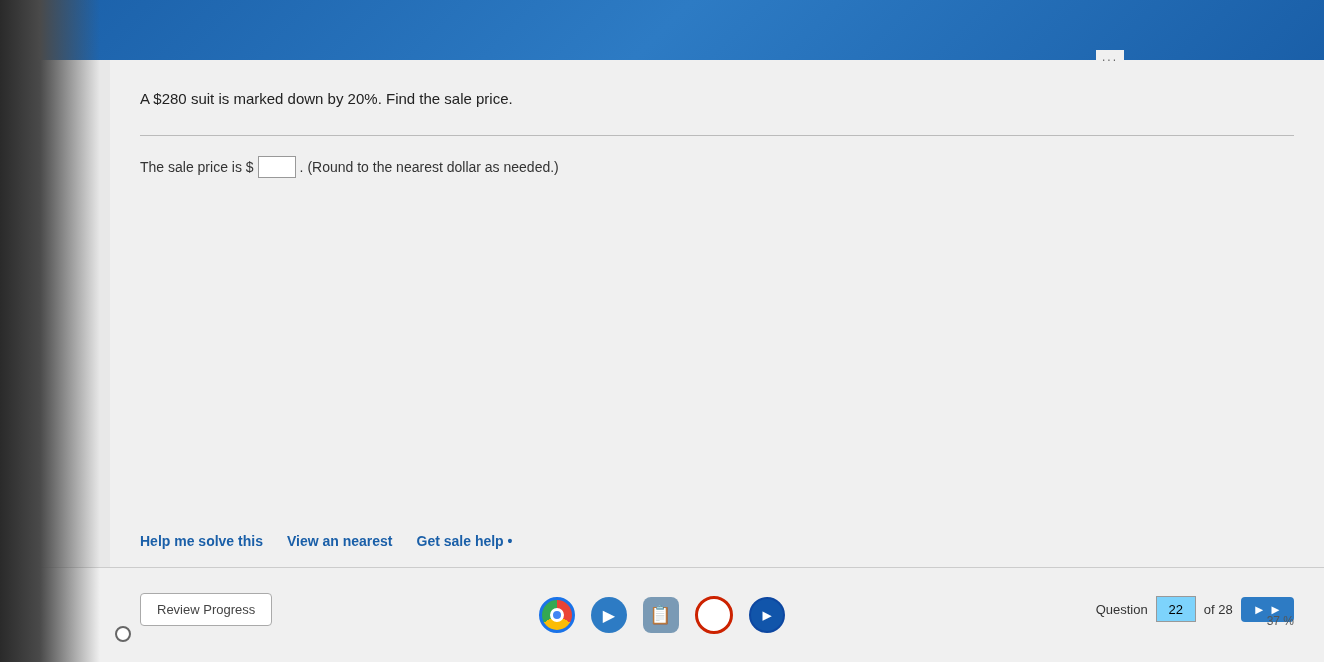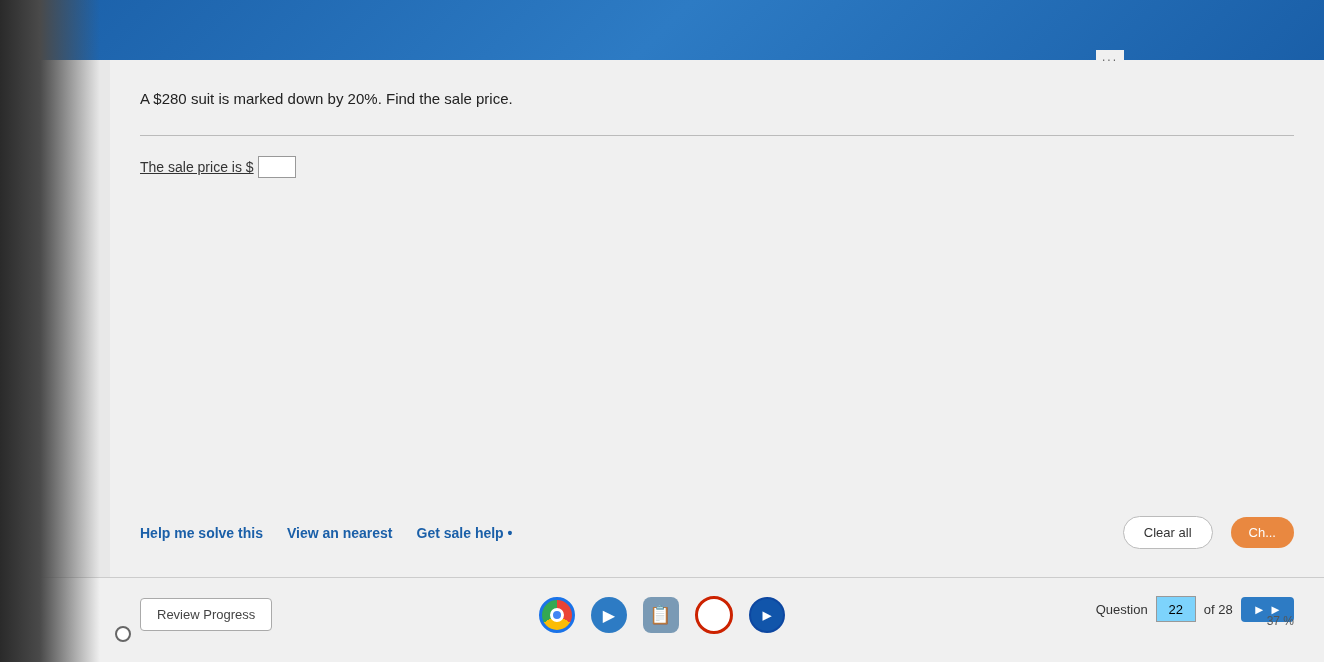--- a/index.html
+++ b/index.html
@@ -82,21 +82,20 @@
     }
 
     
     .answer-row {
       display: flex;
       align-items: center;
       font-size: 14px;
       color: #333;
       margin-bottom: 12px;
       gap: 4px;
-      text-decoration: underline;
     }
 
     .answer-input {
       width: 38px;
       height: 22px;
       border: 1px solid #999;
       background: white;
       font-size: 13px;
       text-align: center;
       outline: none;
@@ -156,21 +155,21 @@
       cursor: pointer;
       opacity: 0.85;
     }
 
     
     .footer-bar {
       position: absolute;
       bottom: 0;
       left: 0;
       right: 0;
-      height: 85px;
+      height: 95px;
       background: #f0f0f0;
       border-top: 1px solid #ccc;
       display: flex;
       align-items: center;
       justify-content: space-between;
       padding: 0 30px 12px 140px;
     }
 
     .review-progress-btn {
       background: white;
@@ -303,35 +302,32 @@
   <div class="main-content">
 
     <p class="question-text">A $280 suit is marked down by 20%. Find the sale price.</p>
 
     <hr class="divider">
     <div class="divider-dots">...</div>
 
     <div class="answer-row">
       <span>The sale price is $</span>
       <input class="answer-input" type="text" placeholder="" style="">
+      <span>. (Round to the nearest dollar as needed.)</span>
     </div>
 
     <div class="empty-space"></div>
 
   </div>
 
   <div class="bottom-area">
     <div class="action-links">
       <a class="action-link">Help me solve this</a>
       <a class="action-link">View an nearest</a>
       <a class="action-link">Get sale help •</a>
-    </div>
-    <div class="right-btn-group">
-      <button class="clear-all-btn">Clear all</button>
-      <button class="check-btn">Ch...</button>
     </div>
   </div>
 
   <div class="footer-bar">
     <button class="review-progress-btn">Review Progress</button>
 
     <div class="taskbar-icons">
 
       <div class="taskbar-icon chrome" style="background: conic-gradient(#ea4335 0deg 120deg, #fbbc04 120deg 240deg, #34a853 240deg 360deg); position:relative; overflow:hidden;">
         <div style="position:absolute; width:14px; height:14px; border-radius:50%; background:#4285f4; border:3px solid white;"></div>

